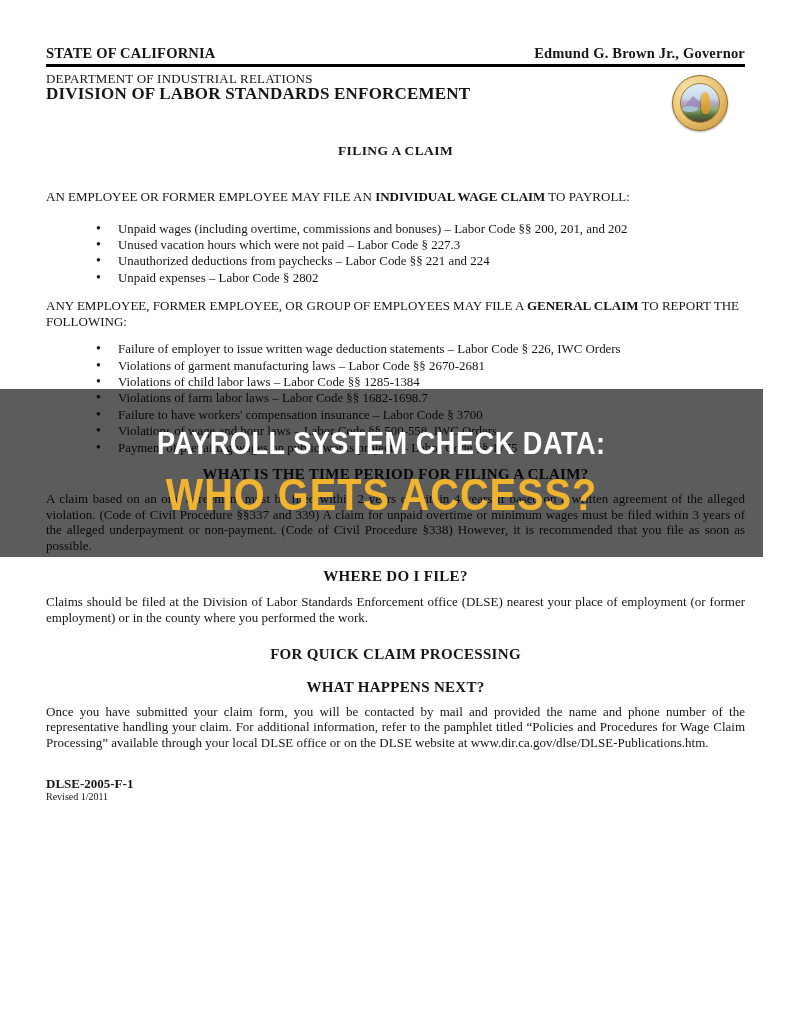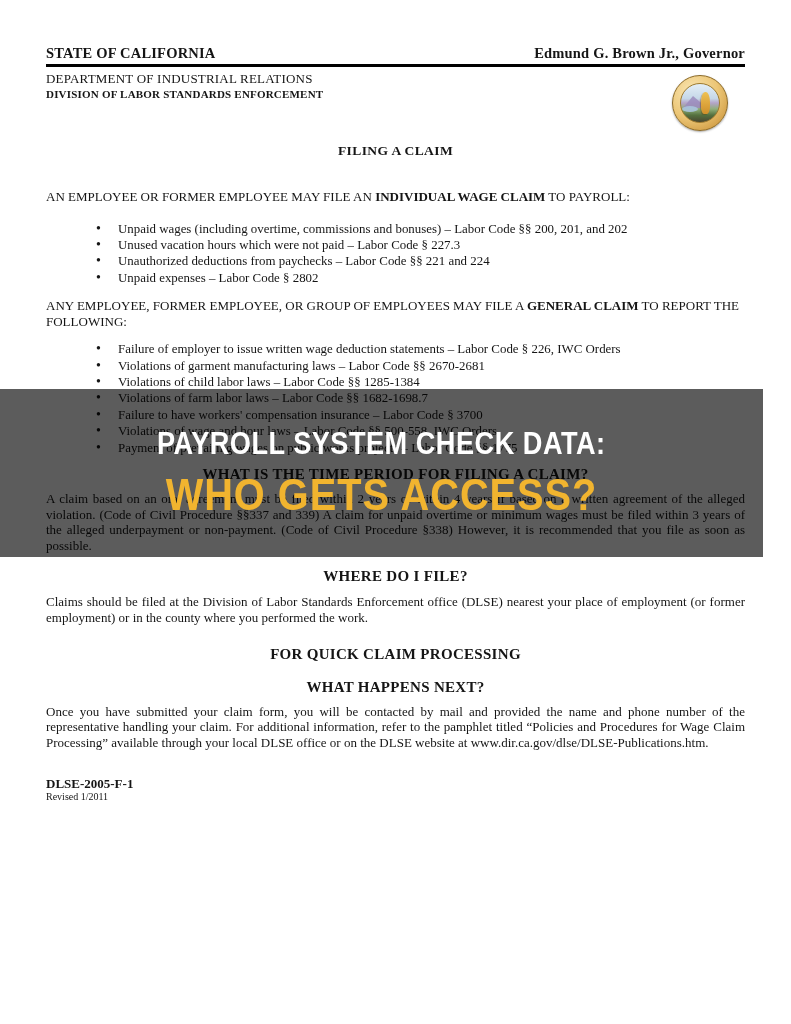--- a/index.html
+++ b/index.html
@@ -13,21 +13,21 @@
     font-family: "Liberation Serif", serif;
     color: #151515;
   }
   .content { padding: 45px 46px 0 46px; }
 
   
   .hdr-row { display: flex; justify-content: space-between; }
   .hdr-state, .hdr-gov { font-weight: bold; font-size: 14.5px; letter-spacing: 0.2px; line-height: 17px; }
   .rule { border-top: 3.5px solid #000; margin-top: 2px; }
   .dept { font-weight: normal; font-size: 13px; margin-top: 4px; line-height: 15px; letter-spacing: 0.2px; }
-  .division { font-weight: bold; font-size: 11px; margin-top: 1px; line-height: 14px; letter-spacing: 0.2px; }
+  .division { font-weight: bold; font-size: 17px; margin-top: 1px; line-height: 14px; letter-spacing: 0.2px; }
 
   
   .seal {
     position: absolute; top: 75px; left: 672px; width: 56px; height: 56px;
     border-radius: 50%;
     background: radial-gradient(circle at 35% 30%, #f9e6b4, #ecc676 50%, #d3a049 80%, #a87c2c);
     border: 1px solid #8b6a28;
     box-shadow: 0 1px 2px rgba(0,0,0,0.35);
   }
   .seal-inner {

